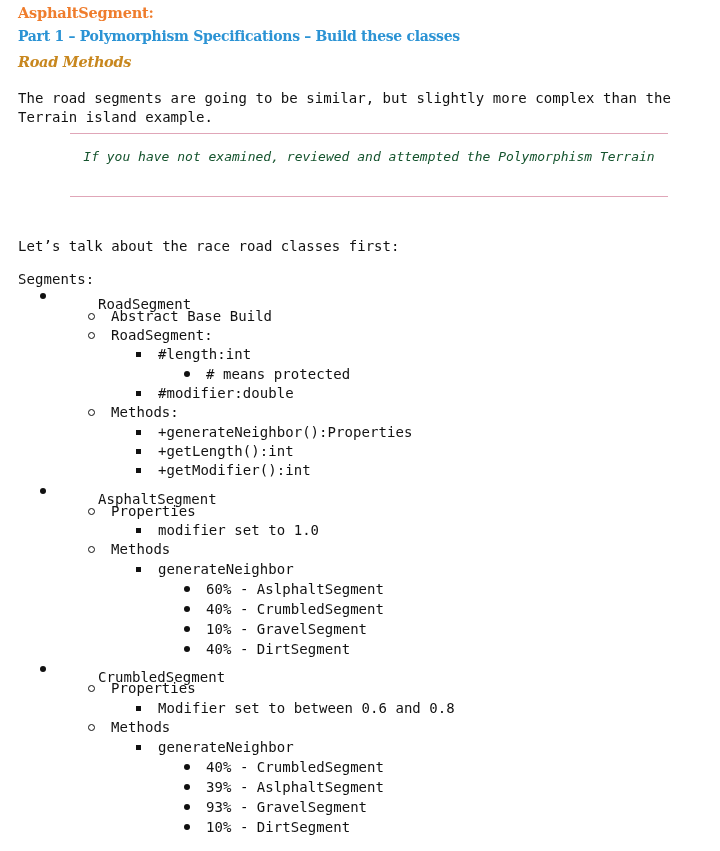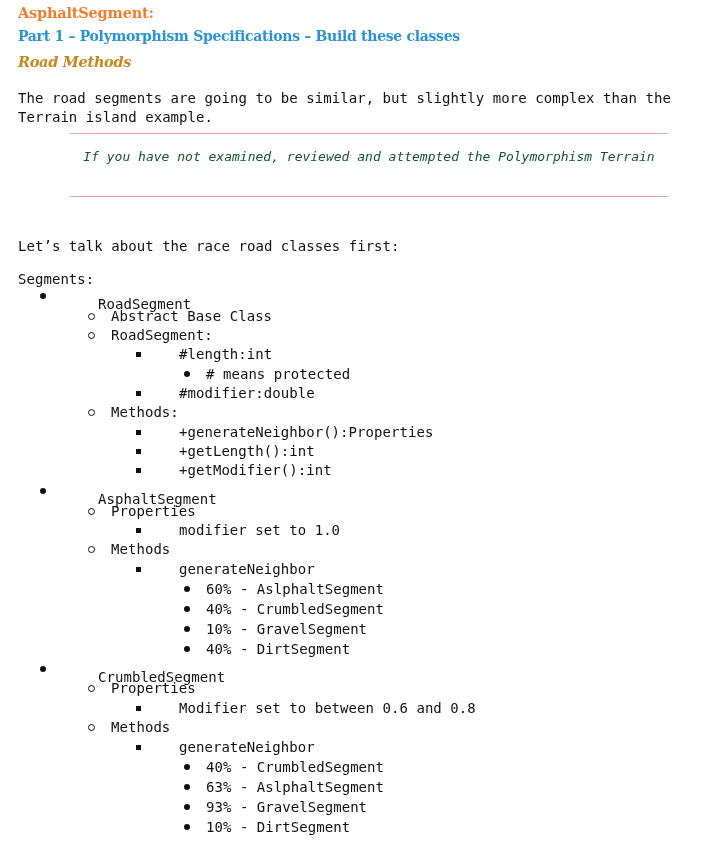--- a/index.html
+++ b/index.html
@@ -114,21 +114,21 @@
     }
     .b-square {
       width: 5px; height: 5px;
       background: #111;
     }
     .lvl1 .bullet { left: 22px; top: 7px; }
     .lvl1 .txt { position: absolute; left: 46px; top: 8px; margin-left: 34px; }
     .lvl2 .bullet { left: 70px; top: 7px; }
     .lvl2 .txt { position: absolute; left: 93px; top: 0; }
     .lvl3 .bullet { left: 118px; top: 8px; }
-    .lvl3 .txt { position: absolute; left: 140px; top: 0; margin-left: 21px; }
+    .lvl3 .txt { position: absolute; left: 140px; top: 0; }
     .lvl4 .bullet { left: 166px; top: 7px; }
     .lvl4 .txt { position: absolute; left: 188px; top: 0; }
   </style>
 </head>
 <body>
 
 <div class="page">
 
   <div class="h-spec">AsphaltSegment:</div>
   <div class="h-part">Part 1 – Polymorphism Specifications – Build these classes</div>
@@ -146,21 +146,21 @@
   <div class="mono para2">Segments:</div>
 
   <div class="mono">
 
     <div class="line lvl1" style="top:286px;">
       <span class="bullet b-disc"></span>
       <span class="txt">RoadSegment</span>
     </div>
     <div class="line lvl2" style="top:306px;">
       <span class="bullet b-circle"></span>
-      <span class="txt">Abstract Base Class</span>
+      <span class="txt">Abstract Base Build</span>
     </div>
     <div class="line lvl2" style="top:325px;">
       <span class="bullet b-circle"></span>
       <span class="txt">RoadSegment:</span>
     </div>
     <div class="line lvl3" style="top:344px;">
       <span class="bullet b-square"></span>
       <span class="txt">#length:int</span>
     </div>
     <div class="line lvl4" style="top:364px;">
@@ -244,21 +244,21 @@
     <div class="line lvl3" style="top:737px;">
       <span class="bullet b-square"></span>
       <span class="txt">generateNeighbor</span>
     </div>
     <div class="line lvl4" style="top:757px;">
       <span class="bullet b-disc"></span>
       <span class="txt">40% - CrumbledSegment</span>
     </div>
     <div class="line lvl4" style="top:777px;">
       <span class="bullet b-disc"></span>
-      <span class="txt">63% - AslphaltSegment</span>
+      <span class="txt">39% - AslphaltSegment</span>
     </div>
     <div class="line lvl4" style="top:797px;">
       <span class="bullet b-disc"></span>
       <span class="txt">93% - GravelSegment</span>
     </div>
     <div class="line lvl4" style="top:817px;">
       <span class="bullet b-disc"></span>
       <span class="txt">10% - DirtSegment</span>
     </div>
 

